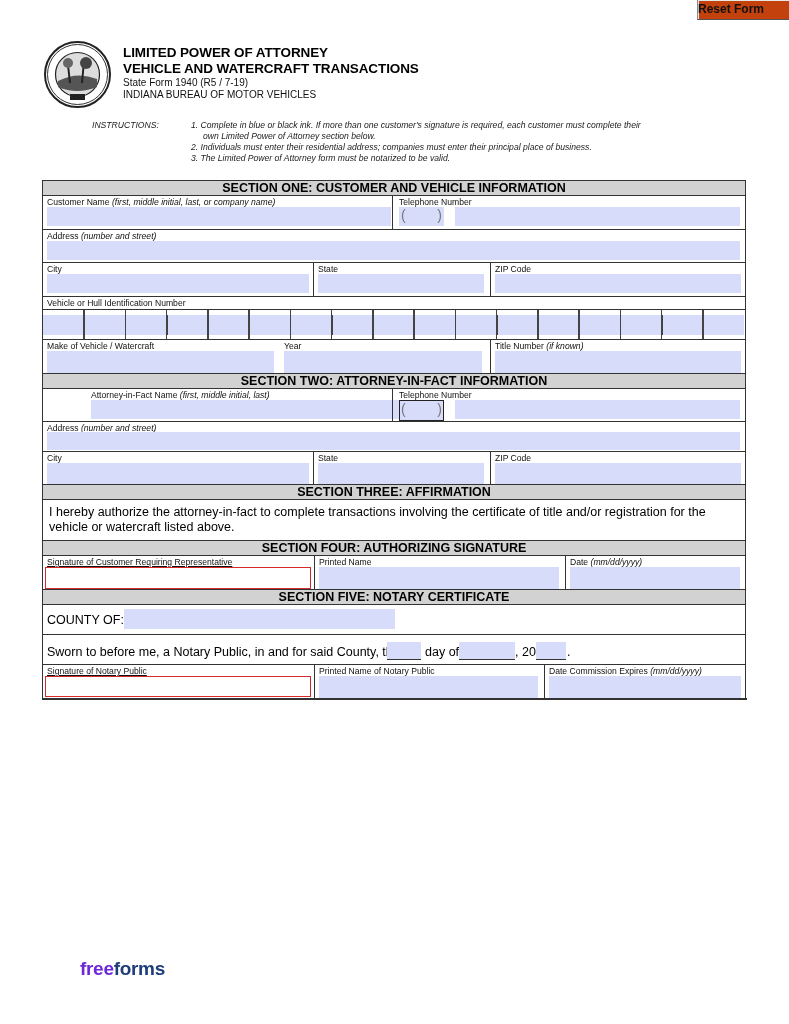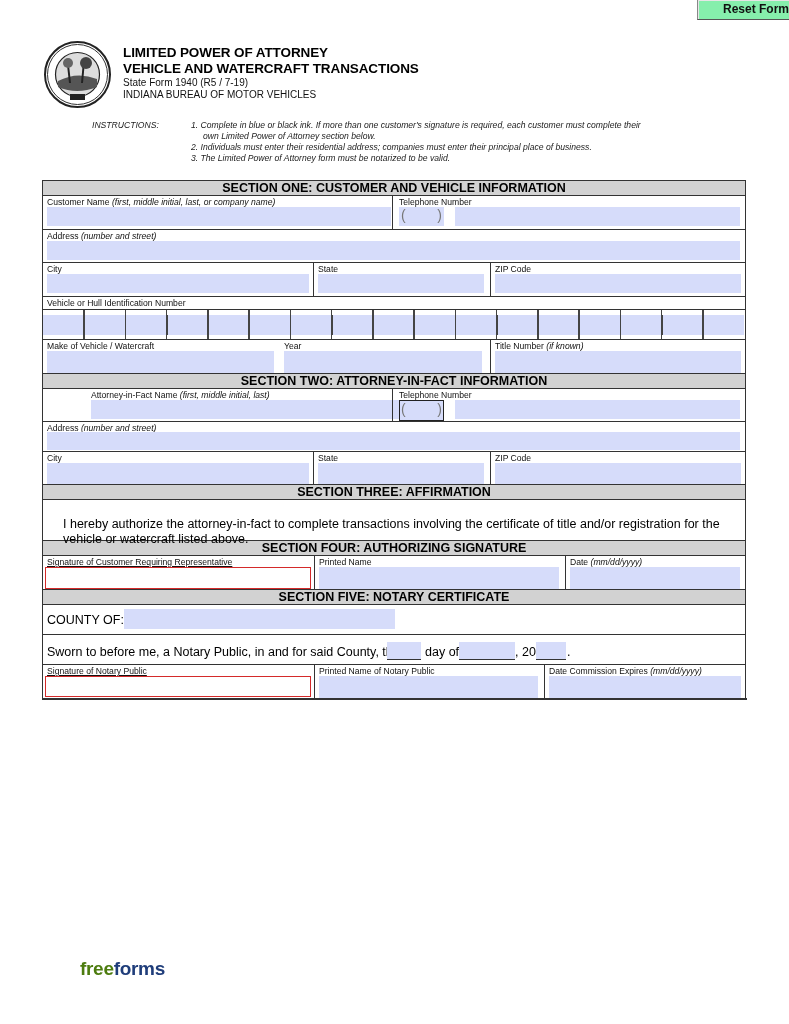--- a/index.html
+++ b/index.html
@@ -1,21 +1,21 @@
 <!DOCTYPE html>
 <html><head>
 <meta charset="utf-8">
 <style>
   html, body { margin:0; padding:0; background:#ffffff; }
   body { width:789px; height:1024px; position:relative; overflow:hidden;
          font-family:"Liberation Sans", sans-serif; color:#000; }
   .abs { position:absolute; }
-  #reset-btn { left:697px; top:0; width:91px; height:19px; background:#86efac;
+  #reset-btn { left:697px; top:0; width:91px; height:19px; background:#c2410c;
                border:1px solid #555; border-top:none; border-left:1px solid #888;
-               font-weight:bold; font-size:12px; color:#111; text-align:right; line-height:18px;
+               font-weight:bold; font-size:12px; color:#111; text-align:left; line-height:18px;
                box-shadow: inset 1px 1px 0 #e6e6e6; cursor:pointer; }
   #seal { left:44px; top:41px; width:67px; height:67px; border-radius:50%;
           border:2px solid #222; box-sizing:border-box; background:#fff; overflow:hidden; }
   #seal svg { display:block; }
   .title { font-weight:bold; font-size:13.5px; letter-spacing:-0.1px; line-height:15px; }
   .subtitle { font-size:10px; line-height:11px; color:#111; }
   .instr { font-style:italic; font-size:8.6px; line-height:11px; color:#222; }
   #form { left:42px; top:180px; width:704px; border-left:1.5px solid #333; border-right:1.5px solid #333; box-sizing:border-box; }
   .sec-head { background:#d2d2d2; border-top:1.5px solid #333; border-bottom:1.5px solid #333;
               text-align:center; font-weight:bold; font-size:12.5px; height:14px; line-height:14px; box-sizing:content-box; }
@@ -23,21 +23,21 @@
   .cell { position:absolute; top:0; bottom:0; box-sizing:border-box; }
   .cell.div { border-left:1.5px solid #333; }
   .lbl { position:absolute; left:4px; top:1px; font-size:8.6px; color:#111; white-space:nowrap; }
   .lbl i { font-style:italic; }
   .fld { position:absolute; background:#d6dcfa; border:none; padding:0; margin:0; box-sizing:border-box;
          font-family:"Liberation Sans", sans-serif; font-size:11px; }
   .sig { position:absolute; background:#fff; border:1.5px solid #d42a2a; box-sizing:border-box; }
   .paren { position:absolute; font-size:14px; color:#777; font-weight:normal; }
   .bigtxt { font-size:12.5px; }
   #freeforms { left:80px; top:958px; font-size:19px; font-weight:bold; letter-spacing:-0.3px; }
-  #freeforms .a { color:#4d7c0f; }
+  #freeforms .a { color:#6d28d9; }
   #freeforms .b { color:#1f3d7a; }
 </style>
 </head>
 <body>
 
 <div id="reset-btn" class="abs">Reset Form</div>
 
 <div id="seal" class="abs">
   <svg width="63" height="63" viewBox="0 0 63 63">
     <circle cx="31.5" cy="31.5" r="30" fill="#fff" stroke="#333" stroke-width="1"></circle>
@@ -185,21 +185,21 @@
       <input class="fld" style="left: 4px; top: 11px; width: 166px; height: 21px;" value="">
     </div>
     <div class="cell div" style="left:447px;right:0;">
       <span class="lbl">ZIP Code</span>
       <input class="fld" style="left: 4px; top: 11px; width: 246px; height: 21px;" value="">
     </div>
   </div>
 
   <div class="sec-head" style="border-top:none;">SECTION THREE: AFFIRMATION</div>
   <div class="row" style="height:41px;">
-    <div class="bigtxt" style="position:absolute;left:20px;top:5px;right:6px;line-height:15px;margin-top:12px;">I hereby authorize the attorney-in-fact to complete transactions involving the certificate of title and/or registration for the vehicle or watercraft listed above.</div>
+    <div class="bigtxt" style="position:absolute;left:6px;top:5px;right:6px;line-height:15px;">I hereby authorize the attorney-in-fact to complete transactions involving the certificate of title and/or registration for the vehicle or watercraft listed above.</div>
   </div>
 
   <div class="sec-head" style="border-top:none;">SECTION FOUR: AUTHORIZING SIGNATURE</div>
   <div class="row" style="height:34px;">
     <div class="cell" style="left:0;width:271px;">
       <span class="lbl" style="text-decoration:underline;">Signature of Customer Requiring Representative</span>
       <div class="sig" style="left:2px;top:11px;width:266px;height:22px;"></div>
     </div>
     <div class="cell div" style="left:271px;width:251px;">
       <span class="lbl">Printed Name</span>

